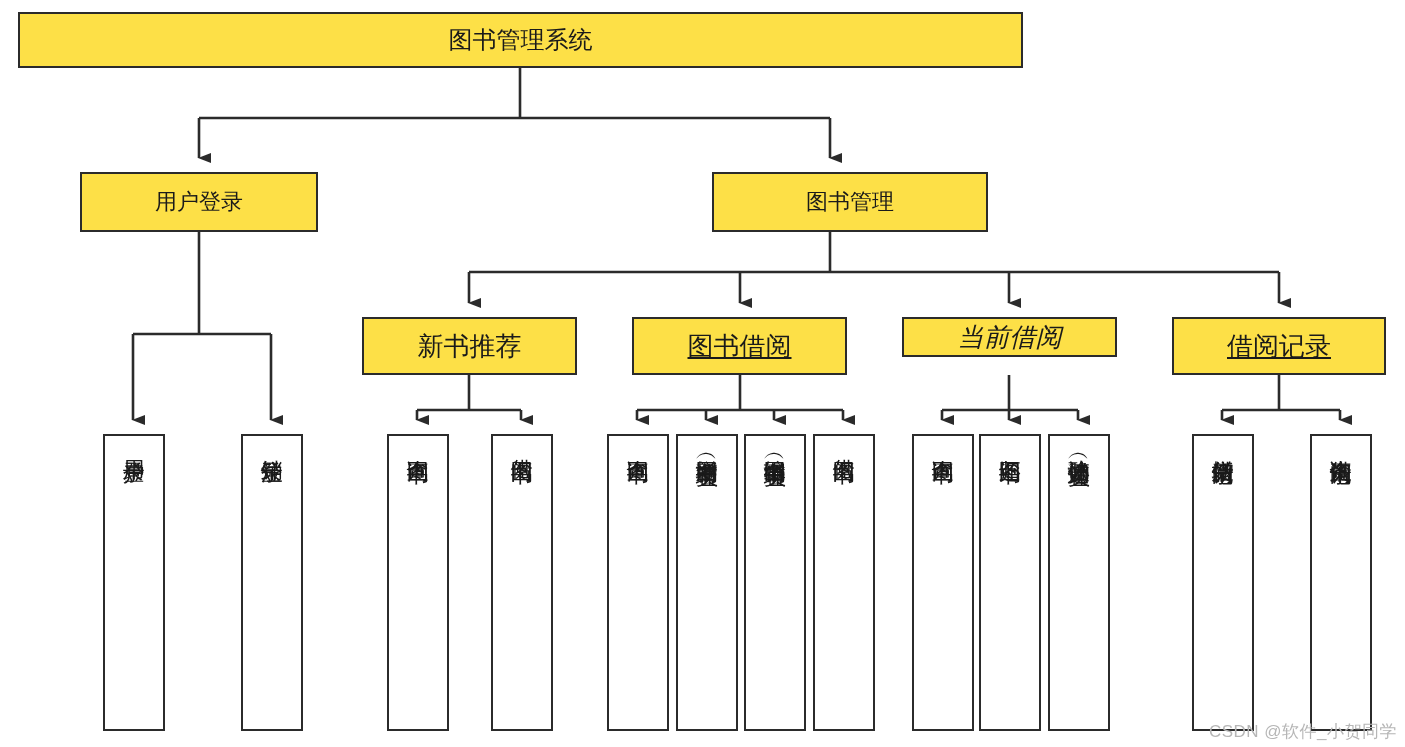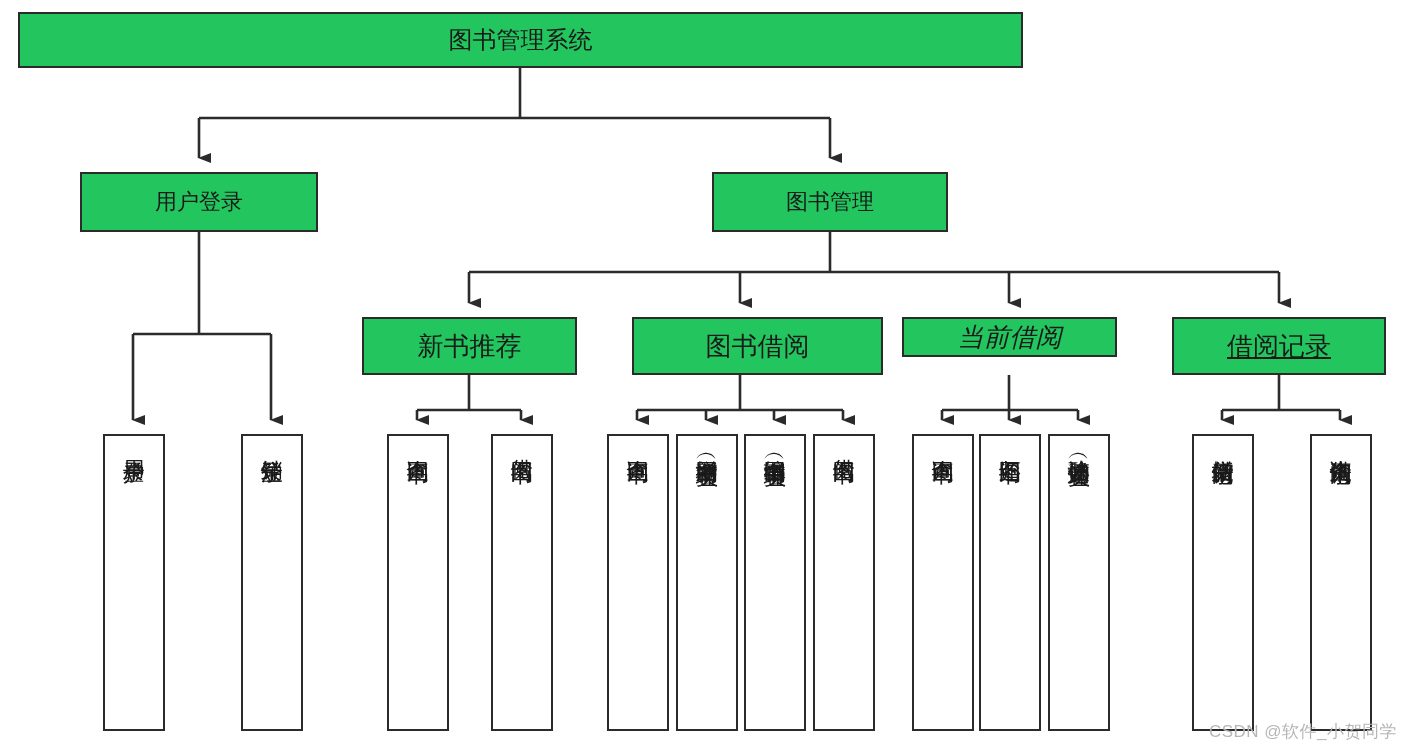--- a/index.html
+++ b/index.html
@@ -1,20 +1,20 @@
 <!DOCTYPE html>
 <html><head>
 <meta charset="utf-8">
 <style>
   html,body{margin:0;padding:0;background:#ffffff;}
   body{width:1405px;height:747px;overflow:hidden;
        font-family:"Liberation Sans","DejaVu Sans",sans-serif;}
   #stage{position:relative;width:1405px;height:747px;background:#ffffff;}
   svg.lines{position:absolute;left:0;top:0;width:1405px;height:747px;}
-  .node{position:absolute;box-sizing:border-box;background:#22c55e;
+  .node{position:absolute;box-sizing:border-box;background:#fde047;
         border:2.5px solid #2b2b2b;display:flex;align-items:center;
         justify-content:center;color:#1a1a1a;}
   .node.root{font-size:24px;}
   .node.lvl1{font-size:22px;}
   .node.lvl2{font-size:26px;}
   .leaf{position:absolute;box-sizing:border-box;background:#ffffff;
         border:2.5px solid #2b2b2b;color:#1a1a1a;font-size:22px;
         display:flex;align-items:flex-start;justify-content:center;
         padding-top:6px;overflow:hidden;}
   .leaf .vt{writing-mode:vertical-rl;text-orientation:upright;
@@ -79,28 +79,28 @@
     </g>
   </svg>
 
   <div class="node root" style="left:18px;top:12px;width:1005px;height:56px;">
     <span>图书管理系统</span>
   </div>
 
   <div class="node lvl1" style="left:80px;top:172px;width:238px;height:60px;">
     <span>用户登录</span>
   </div>
-  <div class="node lvl1" style="left:712px;top:172px;width:236px;height:60px;">
+  <div class="node lvl1" style="left:712px;top:172px;width:276px;height:60px;">
     <span>图书管理</span>
   </div>
 
   <div class="node lvl2" style="left:362px;top:317px;width:215px;height:58px;">
     <span>新书推荐</span>
   </div>
-  <div class="node lvl2" style="left:632px;top:317px;width:251px;height:58px;">
+  <div class="node lvl2" style="left:632px;top:317px;width:215px;height:58px;text-decoration:underline;">
     <span>图书借阅</span>
   </div>
   <div class="node lvl2" style="left:902px;top:317px;width:215px;height:40px;font-style:italic;">
     <span>当前借阅</span>
   </div>
   <div class="node lvl2" style="left:1172px;top:317px;width:214px;height:58px;text-decoration:underline;">
     <span>借阅记录</span>
   </div>
 
   <div class="leaf tall" style="left:103px;top:434px;width:62px;height:297px;">

